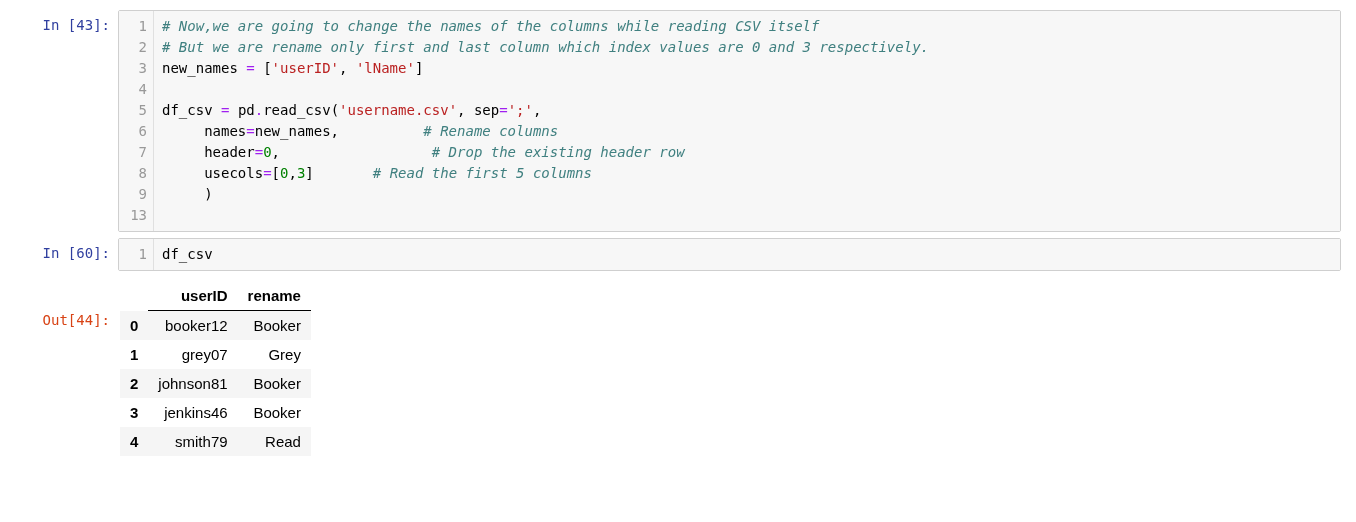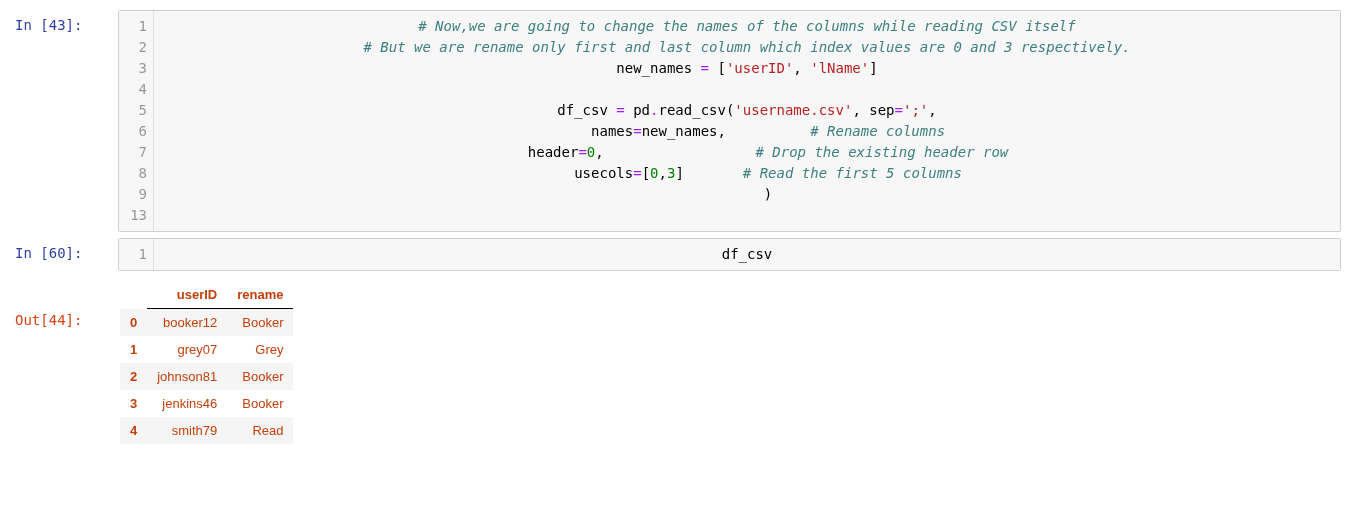--- a/index.html
+++ b/index.html
@@ -11,21 +11,21 @@
     font-size: 14px;
   }
   .cell {
     display: flex;
     align-items: flex-start;
     margin-bottom: 6px;
   }
   .prompt {
     width: 95px;
     flex-shrink: 0;
-    text-align: left;
+    text-align: right;
     padding: 6px 8px 0 0;
     font-family: "DejaVu Sans Mono", Menlo, Consolas, monospace;
     font-size: 14px;
     line-height: 1.3;
     white-space: nowrap;
   }
   .prompt.in  { color: #303F9F; }
   .prompt.out { color: #D84315; margin-top: 28px; }
   .code-area {
     flex: 1;
@@ -45,38 +45,37 @@
     padding: 5px 6px 5px 10px;
     user-select: none;
   }
   .gutter div { min-width: 18px; }
   .code {
     flex: 1;
     padding: 5px 8px;
     background: #f7f7f7;
     white-space: pre;
     overflow-x: auto;
-    text-align: center;
   }
   .c-comment { color: #408080; font-style: italic; }
   .c-name    { color: #000; }
   .c-op      { color: #a020f0; }
   .c-punct   { color: #000; }
   .c-string  { color: #ba2121; }
   .c-kwarg   { color: #000; }
   .c-num     { color: #008000; }
 
   .output-area {
     flex: 1;
     padding: 4px 0 0 2px;
   }
   table.dataframe {
     border-collapse: collapse;
-    font-size: 13px;
-    color: #c2410c;
+    font-size: 15px;
+    color: #000000;
   }
   table.dataframe th, table.dataframe td {
     padding: 6px 10px;
     text-align: right;
     border: none;
   }
   table.dataframe thead th {
     font-weight: bold;
     border-bottom: 1px solid #000;
   }

